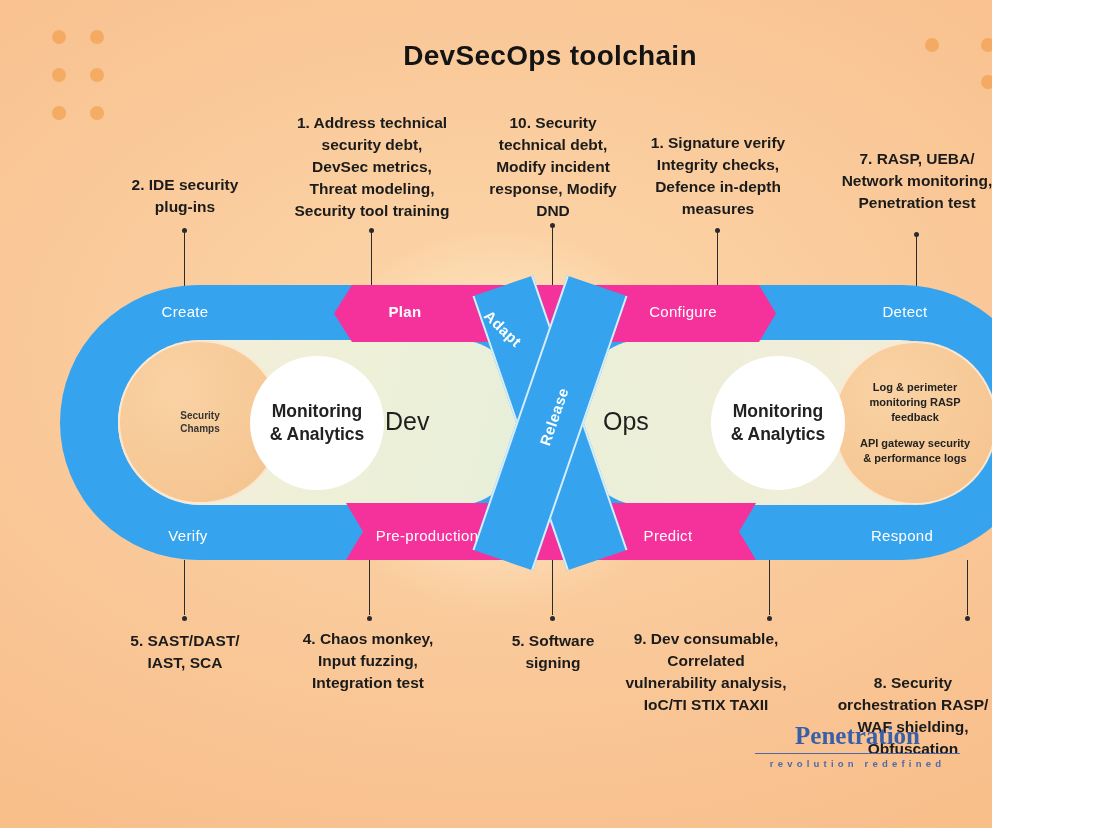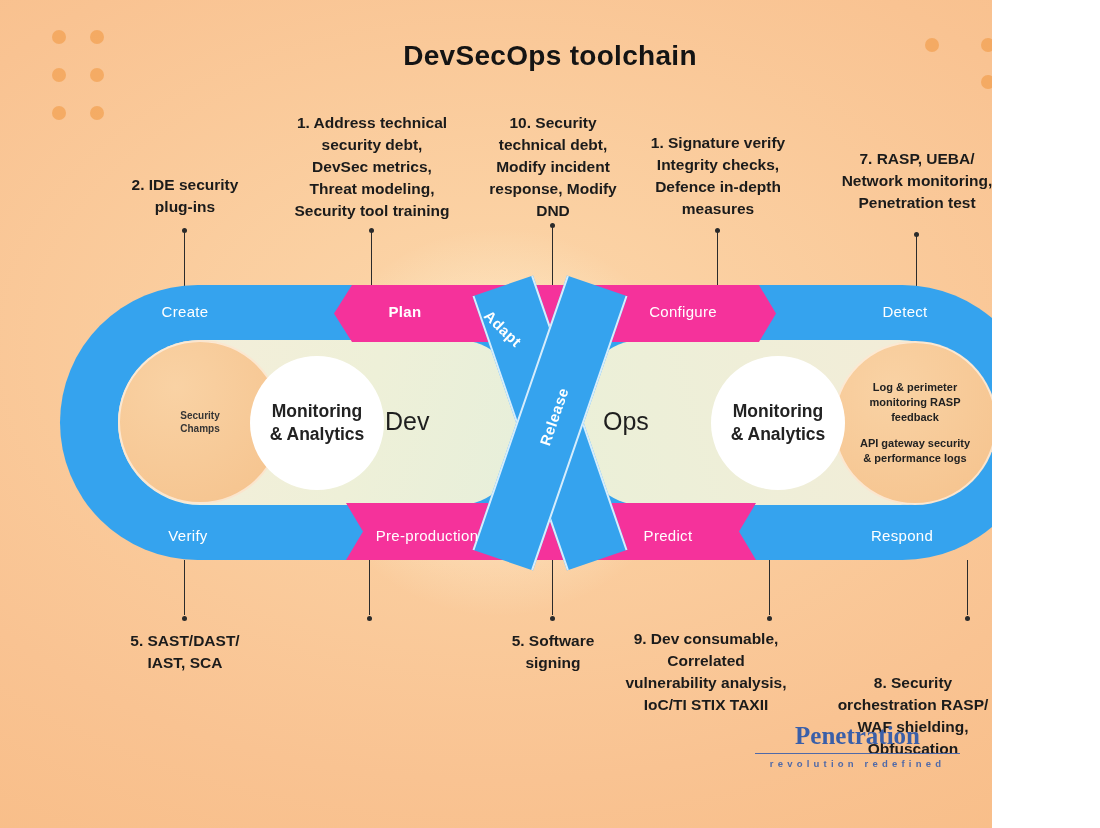--- a/index.html
+++ b/index.html
@@ -115,20 +115,23 @@
   <div class="cline" style="left:916px;top:236px;height:50px;"></div>
   <div class="cdot" style="left:914px;top:232px;"></div>
 
   <div class="cline" style="left:184px;top:560px;height:55px;"></div>
   <div class="cdot" style="left:182px;top:616px;"></div>
   <div class="callout" style="left:90px;top:630px;width:190px;">5. SAST/DAST/
 IAST, SCA</div>
 
   <div class="cline" style="left:369px;top:560px;height:55px;"></div>
   <div class="cdot" style="left:367px;top:616px;"></div>
+  <div class="callout" style="left:273px;top:628px;width:190px;">4. Chaos monkey,
+Input fuzzing,
+Integration test</div>
 
   <div class="cline" style="left:552px;top:560px;height:55px;"></div>
   <div class="cdot" style="left:550px;top:616px;"></div>
   <div class="callout" style="left:478px;top:630px;width:150px;">5. Software
 signing</div>
 
   <div class="cline" style="left:769px;top:560px;height:55px;"></div>
   <div class="cdot" style="left:767px;top:616px;"></div>
   <div class="callout" style="left:601px;top:628px;width:210px;">9. Dev consumable,
 Correlated

